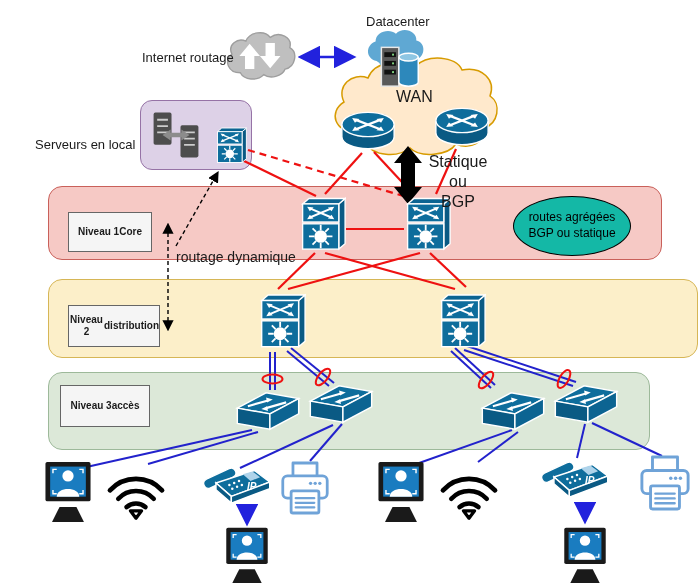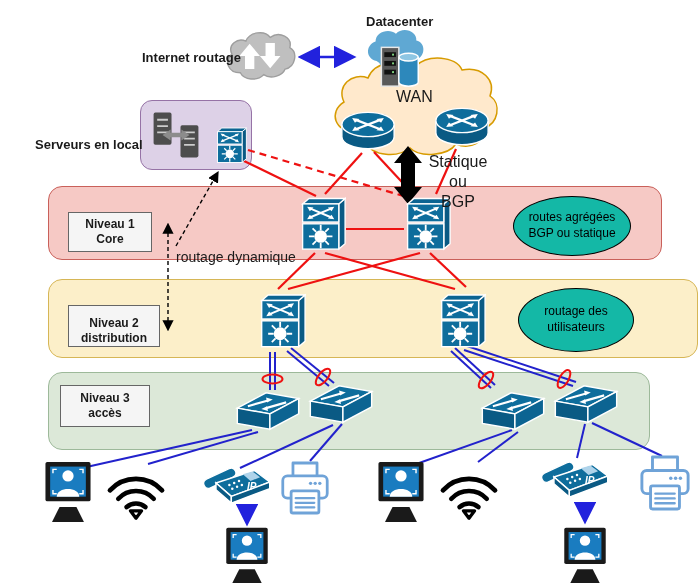--- a/index.html
+++ b/index.html
@@ -2,36 +2,36 @@
 <html style="--band_core_fill: #f6c9c5; --band_core_stroke: #c9605a; --band_dist_fill: #fcefc9; --band_dist_stroke: #d6b656; --band_access_fill: #dce8d8; --band_access_stroke: #9db99a; --servers_box_fill: #ddd1e7; --servers_box_stroke: #9673a6; --wan_fill: #ffe9cc; --wan_stroke: #d79b00; --label_box_fill: #f5f5f5; --label_box_stroke: #666666; --link_red: #ee1111; --link_blue: #2222cc; --arrow_blue: #2222dd; --icon_blue: #0e6d9c; --icon_blue_dark: #0a5a84; --icon_blue_mid: #0c6492; --printer_blue: #6fa3d8; --cloud_gray: #bfbfbf; --dc_cloud_blue: #5fa8d3; --text_dark: #1a1a1a;"><head>
 <meta charset="utf-8">
 <style>
   html,body{margin:0;padding:0;background:#fff;font-family:"Liberation Sans",sans-serif;}
   #canvas{position:relative;width:700px;height:583px;background:#fff;overflow:hidden;}
   .band{position:absolute;border-radius:14px;border:1.6px solid;z-index:1;}
   .band-core{left:48px;top:186px;width:612px;height:72px;background:var(--band_core_fill);border-color:var(--band_core_stroke);}
   .band-dist{left:48px;top:279px;width:648px;height:77px;background:var(--band_dist_fill);border-color:var(--band_dist_stroke);}
   .band-access{left:48px;top:372px;width:600px;height:76px;background:var(--band_access_fill);border-color:var(--band_access_stroke);}
   .layer-box{position:absolute;z-index:2;background:var(--label_box_fill);border:1px solid var(--label_box_stroke);
-    display:flex;flex-direction:column;align-items:center;justify-content:center;
-    font-weight:bold;font-size:12px;line-height:1.25;color:var(--text_dark);text-align:center;}
+    display:flex;align-items:center;justify-content:center;
+    font-weight:bold;font-size:10px;line-height:1.25;color:var(--text_dark);text-align:center;}
   .lb-core{left:68px;top:212px;width:82px;height:38px;}
   .lb-dist{left:68px;top:305px;width:90px;height:40px;justify-content:flex-end;}
   .lb-access{left:60px;top:385px;width:88px;height:40px;}
   .oval{position:absolute;z-index:2;background:#14b8a6;border:1.5px solid #000;border-radius:50%;
     display:flex;flex-direction:column;align-items:center;justify-content:center;
     font-size:12px;line-height:1.3;color:#000;text-align:center;}
   .oval-core{left:513px;top:196px;width:116px;height:58px;}
   .oval-dist{left:518px;top:288px;width:114px;height:62px;}
   .servers-box{position:absolute;z-index:1;left:140px;top:100px;width:110px;height:68px;border-radius:12px;
     background:var(--servers_box_fill);border:1.6px solid var(--servers_box_stroke);}
   #wires{position:absolute;left:0;top:0;z-index:3;pointer-events:none;}
   .icon{position:absolute;z-index:4;}
   .txt{position:absolute;z-index:5;color:var(--text_dark);white-space:pre;}
-  .t-bold{font-weight:bold;font-size:13px;}
+  .t-bold{font-weight:normal;font-size:13px;}
   .t-norm{font-size:16px;}
   .t-center{text-align:center;white-space:normal;line-height:1.25;}
   .ip-label{position:absolute;z-index:6;color:#fff;font-weight:bold;font-size:10px;font-style:italic;}
 </style>
 </head>
 <body>
 
 <div id="canvas">
 
   <svg width="0" height="0" style="position:absolute">
@@ -182,24 +182,20 @@
   </div>
   <div class="layer-box lb-access">
     <span>Niveau 3</span>
     <span>accès</span>
   </div>
 
   <div class="oval oval-core">
     <span>routes agrégées</span>
     <span>BGP ou statique</span>
   </div>
-  <div class="oval oval-dist">
-    <span>routage des</span>
-    <span>utilisateurs</span>
-  </div>
 
   <svg id="wires" width="700" height="583">
 
     <path d="M355,132 C335,132 328,112 344,102 C336,86 352,72 368,78 C374,62 402,56 416,66 C428,54 456,56 462,70 C482,66 496,80 490,96 C502,104 498,124 484,128 C486,142 470,150 456,144 C448,156 420,158 410,148 C398,158 372,156 368,144 C362,148 356,142 355,132 Z" fill="var(--wan_fill)" stroke="var(--wan_stroke)" stroke-width="1.5"></path>
 
     <g stroke="var(--link_red)" stroke-width="2.2" fill="none">
       <line x1="242" y1="160" x2="316" y2="196"></line>
       <line x1="362" y1="153" x2="325" y2="194"></line>
       <line x1="374" y1="152" x2="414" y2="195"></line>
       <line x1="456" y1="149" x2="436" y2="194"></line>

